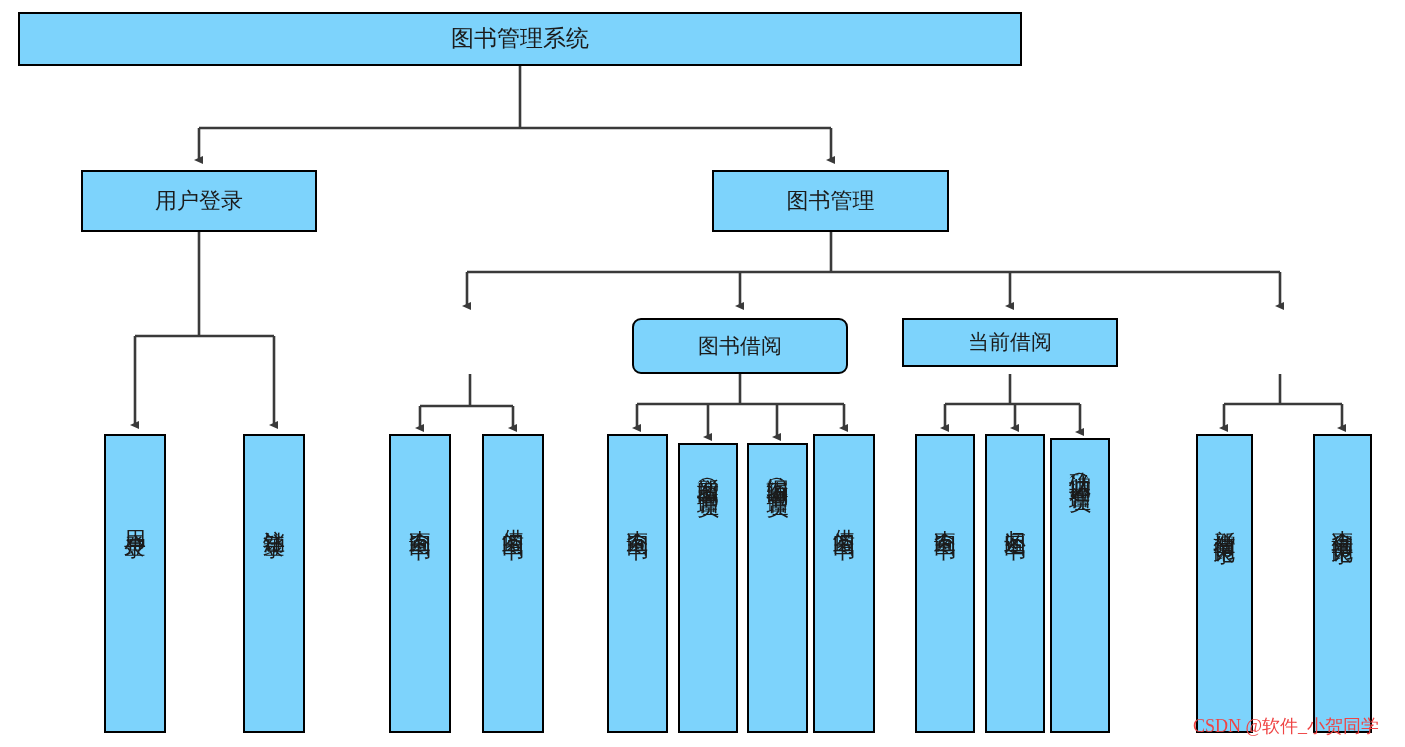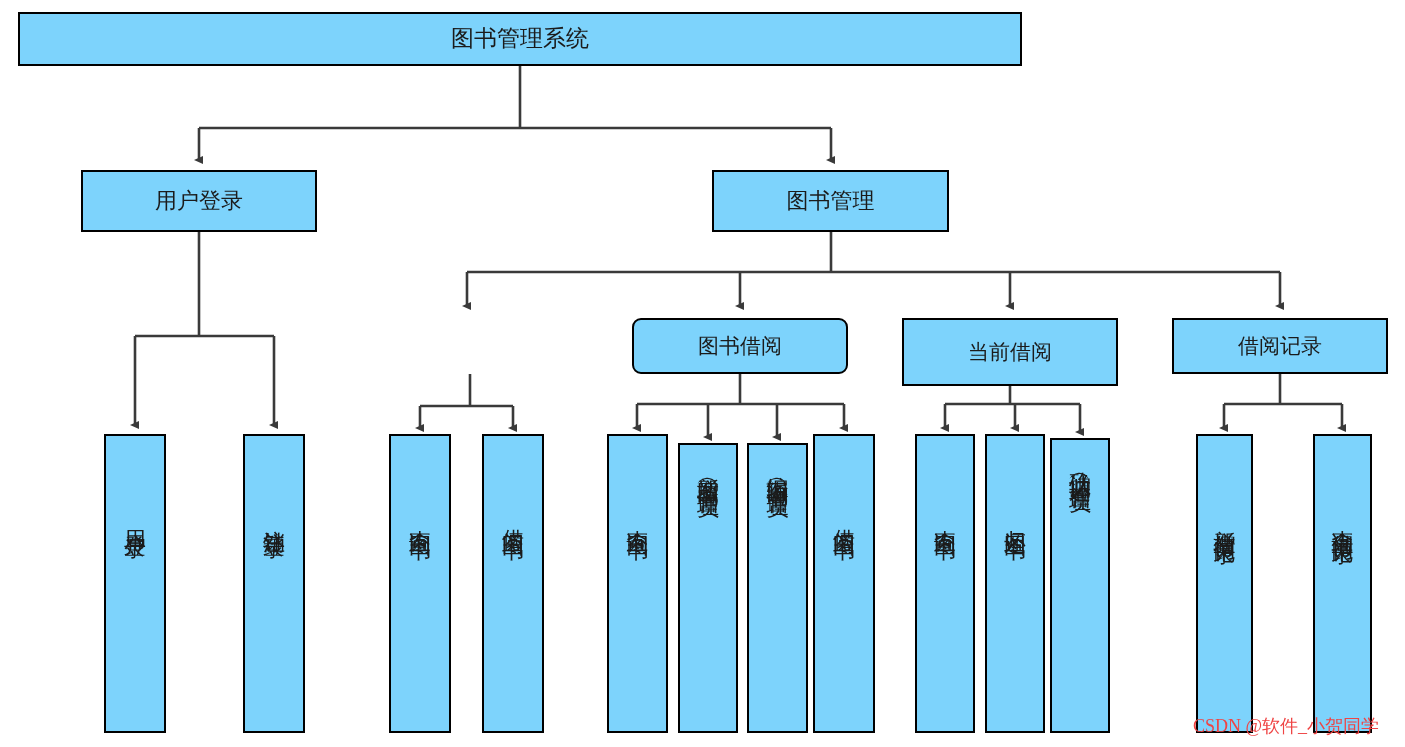--- a/index.html
+++ b/index.html
@@ -132,25 +132,22 @@
   <div class="node node-l2" style="left:81px; top:170px; width:236px; height:62px;">
     <span class="label">用户登录</span>
   </div>
   <div class="node node-l2" style="left:712px; top:170px; width:237px; height:62px;">
     <span class="label">图书管理</span>
   </div>
 
   <div class="node node-l3" style="left:632px; top:318px; width:216px; height:56px;border-radius:9px;">
     <span class="label">图书借阅</span>
   </div>
-  <div class="node node-l3" style="left:902px; top:318px; width:216px; height:68px;">
+  <div class="node node-l3" style="left:902px; top:318px; width:216px; height:49px;">
     <span class="label">当前借阅</span>
-  </div>
-  <div class="node node-l3" style="left:1172px; top:318px; width:216px; height:56px;">
-    <span class="label">借阅记录</span>
   </div>
 
   <div class="node node-leaf leaf-mid" style="left:104px; top:434px; width:62px; height:299px;">
     <span class="label">用户登录</span>
   </div>
   <div class="node node-leaf leaf-mid" style="left:243px; top:434px; width:62px; height:299px;">
     <span class="label">注销登录</span>
   </div>
 
   <div class="node node-leaf leaf-mid" style="left:389px; top:434px; width:62px; height:299px;">

